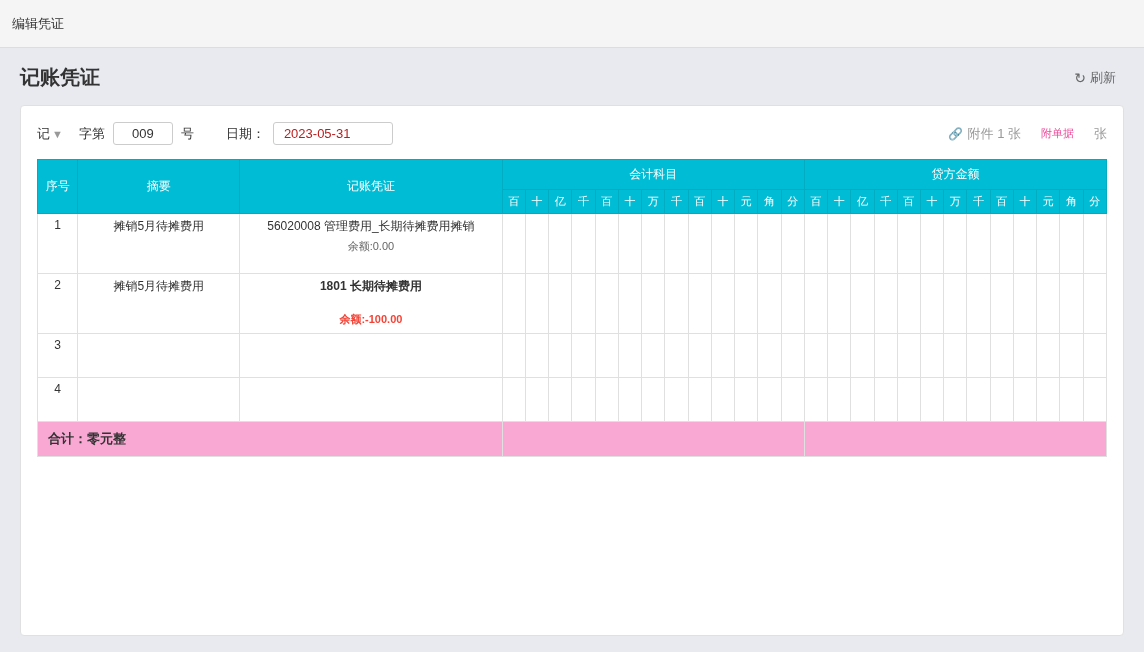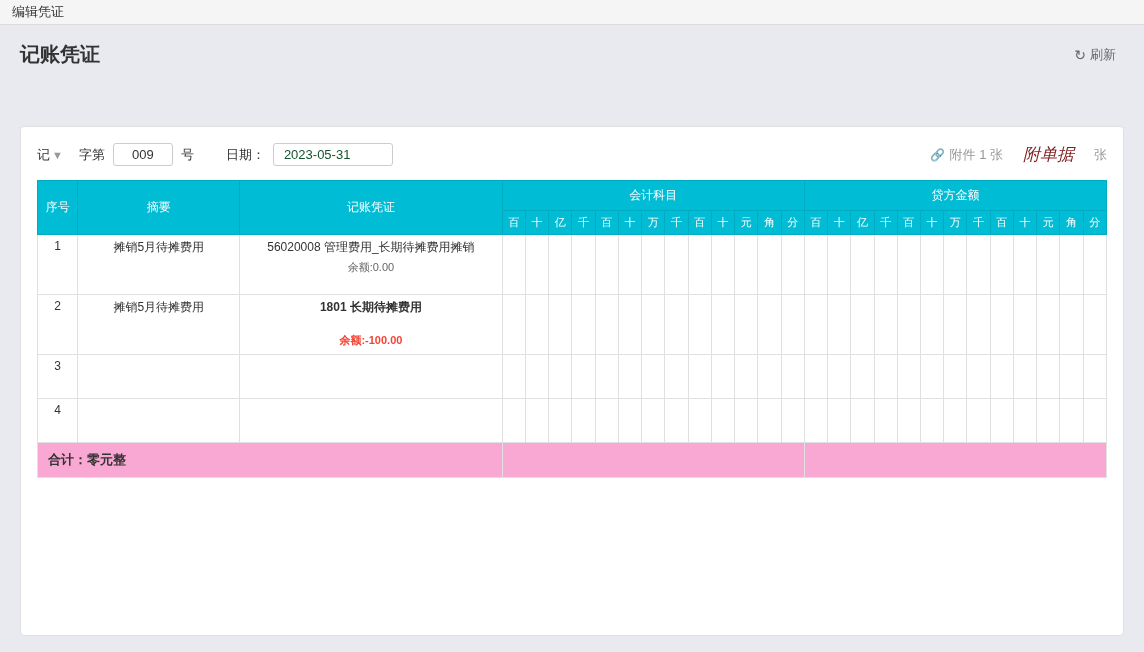--- a/index.html
+++ b/index.html
@@ -17,31 +17,30 @@
       background: #e8eaf0;
       display: flex;
       flex-direction: column;
     }
     .title-bar {
       background: #f5f5f5;
       border-bottom: 1px solid #ddd;
       padding: 3px 12px;
       font-size: 13px;
       color: #333;
-      height: 25px;
+      height: 48px;
       display: flex;
       align-items: center;
     }
     .content-area {
       flex: 1;
       padding: 16px 20px;
       overflow: hidden;
       display: flex;
       flex-direction: column;
-      gap: 44px;
     }
     .page-header {
       display: flex;
       justify-content: space-between;
       align-items: center;
       margin-bottom: 14px;
     }
     .page-title {
       font-size: 20px;
       font-weight: bold;
@@ -109,42 +108,41 @@
     .date-label {
       color: #333;
       margin-left: 24px;
     }
     .date-input {
       border: 1px solid #ccc;
       border-radius: 3px;
       padding: 3px 10px;
       width: 120px;
       font-size: 13px;
-      color: #14532d;
+      color: #b91c1c;
     }
     .attach-area {
       margin-left: auto;
       display: flex;
       align-items: center;
       gap: 20px;
     }
     .attach-link {
       color: #999;
       font-size: 13px;
       display: flex;
       align-items: center;
       gap: 4px;
     }
     .attach-link .link-icon {
       font-size: 12px;
     }
     .dan-ju {
-      color: #7f1d1d;
-      font-size: 17px;
-      font-style: italic;
+      color: #ec4899;
+      font-size: 11px;
     }
     .zhang-text {
       color: #999;
       font-size: 13px;
     }
     .voucher-table {
       border-collapse: collapse;
       width: 100%;
       font-size: 12px;
     }

